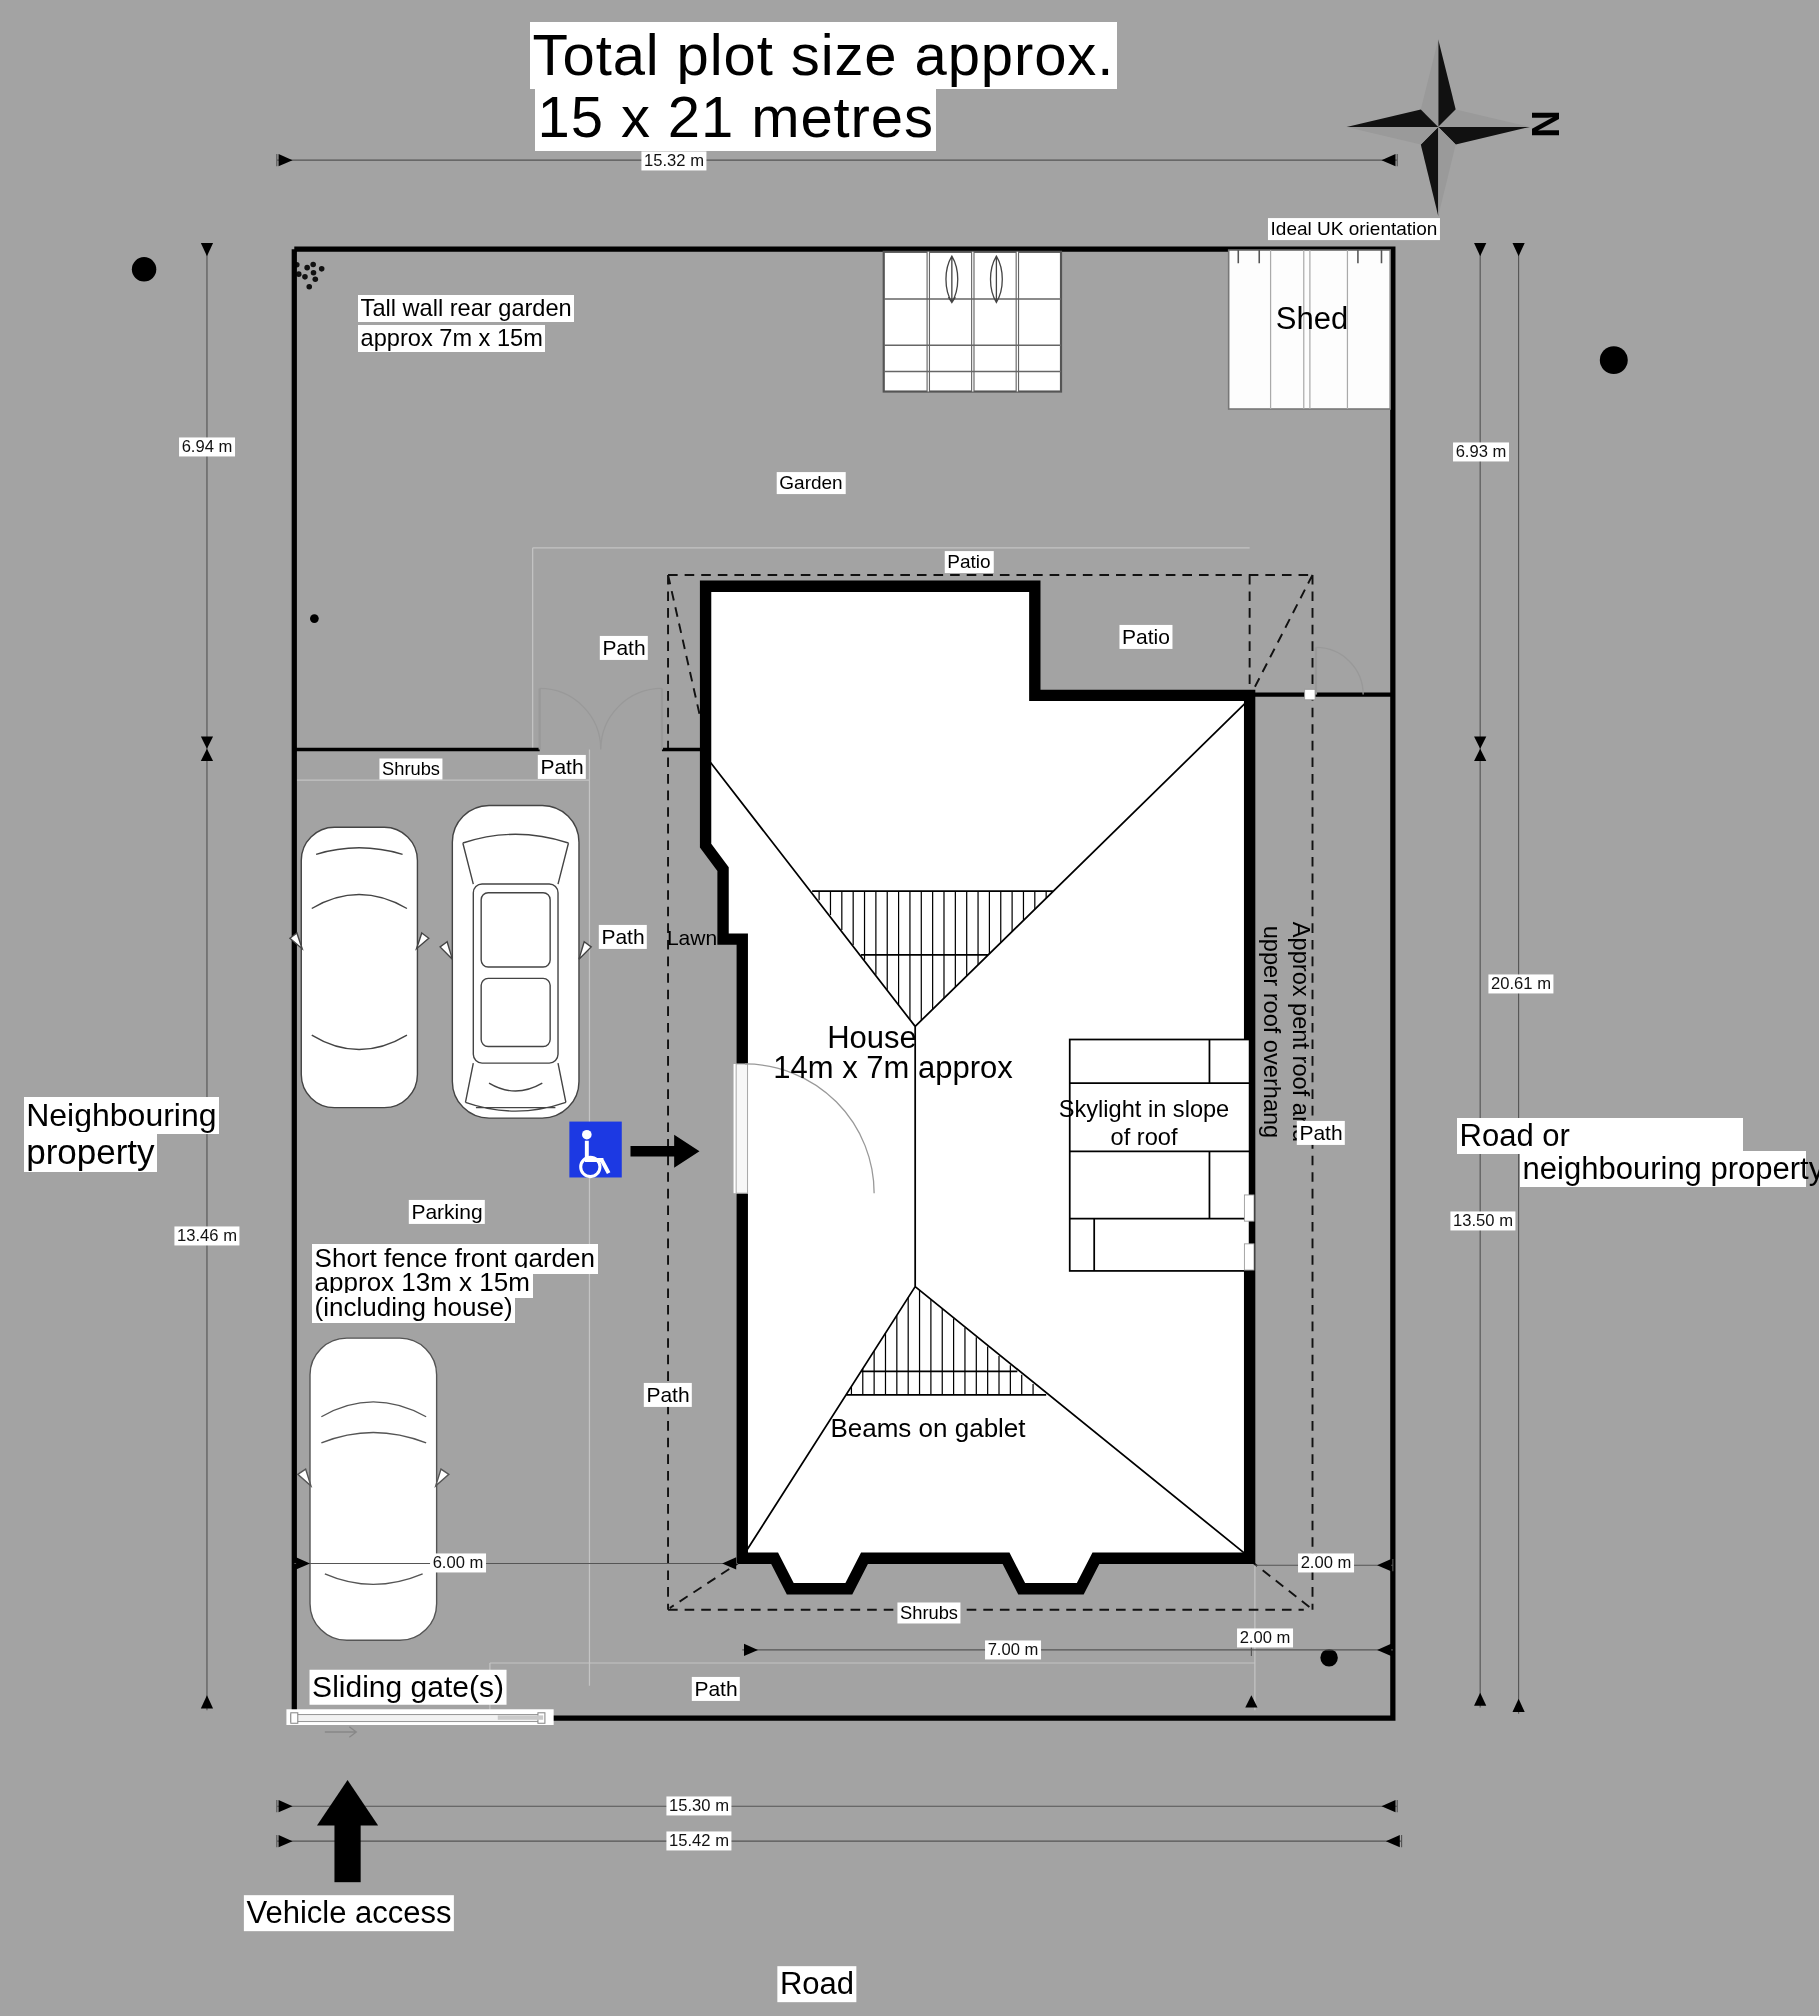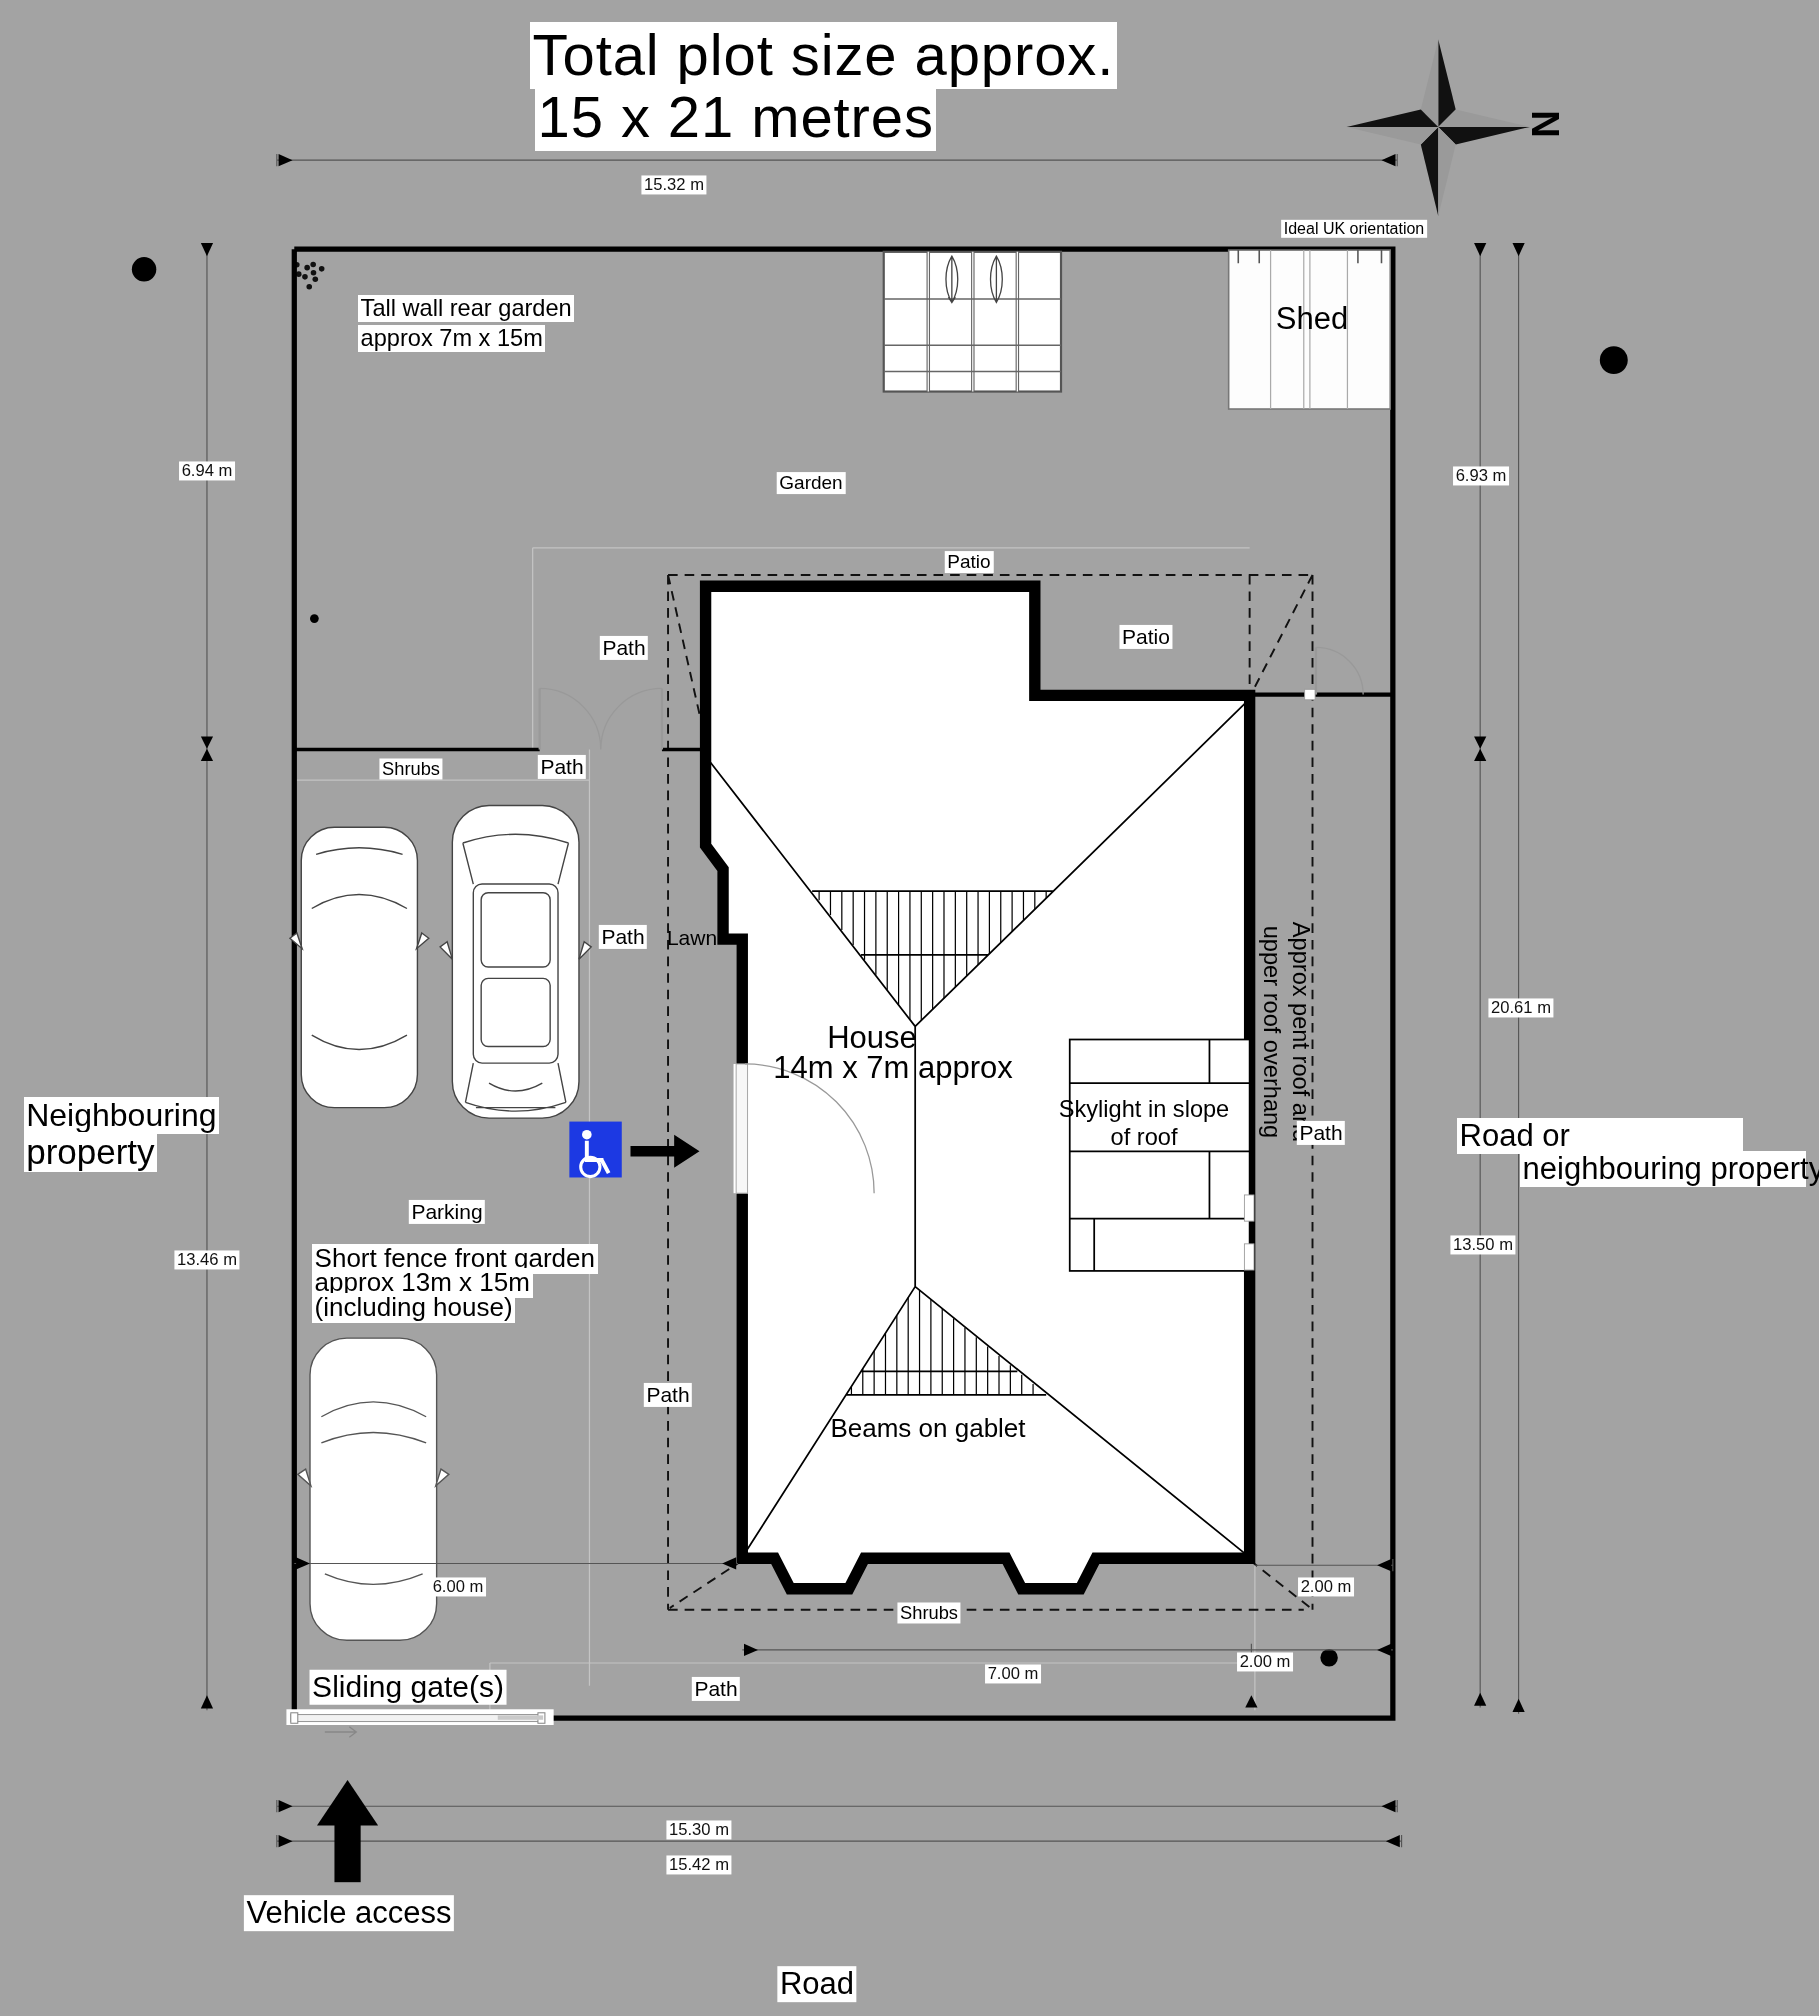--- a/index.html
+++ b/index.html
@@ -3,21 +3,21 @@
 <meta charset="utf-8">
 <style>
   html,body{margin:0;padding:0;background:#fff;}
   .canvas{position:relative;width:1819px;height:2017px;background:#a3a3a3;overflow:hidden;
           font-family:"Liberation Sans", sans-serif;color:#000;}
   svg{position:absolute;left:0;top:0;}
   .lbl{position:absolute;background:#fff;padding:0 2.6px;white-space:nowrap;line-height:1.15;}
   .c{transform:translate(-50%,-50%);}
   .nobg{background:transparent;}
   .title{font-size:58px;letter-spacing:0.9px;}
-  .dim{font-size:16.6px;color:#111;margin-top:24px;}
+  .dim{font-size:16.6px;color:#111;}
   .small{font-size:19px;}
   .mid{font-size:21px;}
   .big{font-size:31px;}
   .vert{position:absolute;left:1137px;top:1003px;width:297px;text-align:center;
         transform:rotate(90deg);font-size:23.6px;line-height:29px;background:transparent;}
   .nlabel{position:absolute;left:1544px;top:124px;font-size:38px;font-weight:bold;
           transform:translate(-50%,-50%) rotate(90deg);}
 </style>
 </head>
 <body>
@@ -258,21 +258,21 @@
   <g fill="#000">
     <polygon points="398,2038 433,2090 363,2090"></polygon>
     <rect x="383" y="2088" width="30" height="67"></rect>
   </g>
 </svg>
 
 <div class="lbl title" style="left:530px;top:22px;">Total plot size approx.</div>
 <div class="lbl title" style="left:535px;top:84px;">15 x 21 metres</div>
 
 <div class="nlabel">N</div>
-<div class="lbl c" style="left:1354px;top:229px;font-size:16px;">Ideal UK orientation</div>
+<div class="lbl c" style="left:1354px;top:229px;font-size:19px;">Ideal UK orientation</div>
 
 <div class="lbl" style="left:358px;top:295px;font-size:23.6px;">Tall wall rear garden</div>
 <div class="lbl" style="left:358px;top:325px;font-size:23.6px;">approx 7m x 15m</div>
 
 <div class="lbl c nobg" style="left:1312px;top:319px;font-size:31px;">Shed</div>
 <div class="lbl c small" style="left:811px;top:483px;">Garden</div>
 <div class="lbl c small" style="left:969px;top:562px;">Patio</div>
 <div class="lbl c mid" style="left:1146px;top:637px;">Patio</div>
 <div class="lbl c mid" style="left:624px;top:648px;">Path</div>
 <div class="lbl c" style="left:411px;top:769px;font-size:18.3px;">Shrubs</div>

